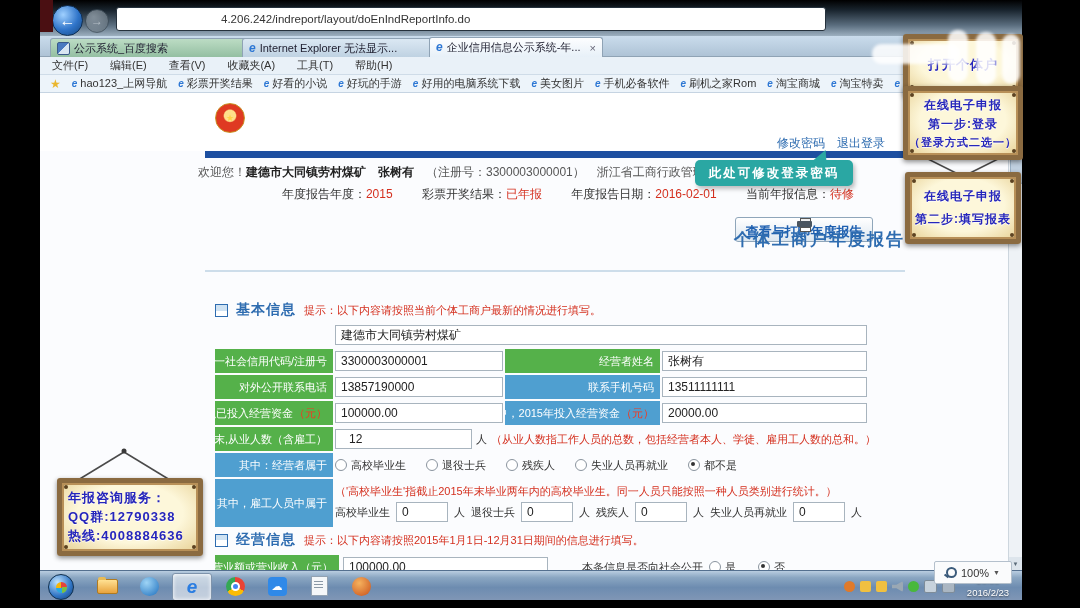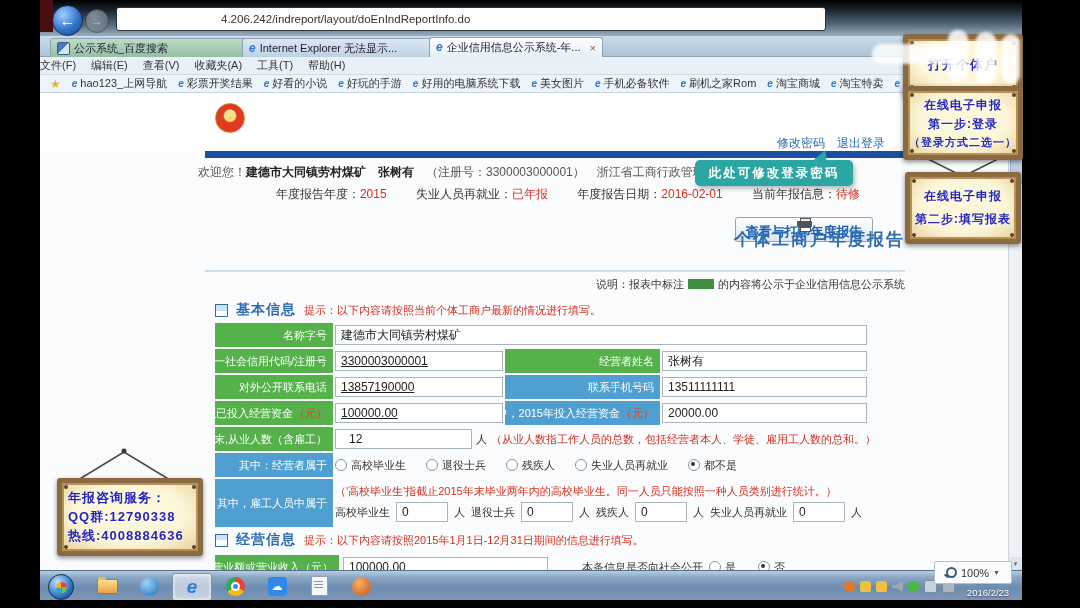--- a/index.html
+++ b/index.html
@@ -29,21 +29,21 @@
     color:#223;white-space:nowrap;overflow:hidden;}
   .tab1{left:10px;width:188px;background:linear-gradient(180deg,#bcdcc4,#94bfa2);}
   .tab2{left:202px;width:183px;background:linear-gradient(180deg,#dbe8f3,#bfd2e2);}
   .tab3{left:389px;width:160px;background:linear-gradient(180deg,#fdfeff,#e7f0f8);height:19px;top:1px;}
   .favicon{width:11px;height:11px;border-radius:2px;flex:0 0 auto;}
   .fav1{background:linear-gradient(135deg,#4a7ac0 50%,#d8e6f2 50%);border:1px solid #3a5a8a;}
   .e-glyph{color:#2d77d4;font-weight:bold;font-style:italic;font-size:12px;flex:0 0 auto;line-height:11px;}
   .tab-close{margin-left:auto;color:#667;font-size:11px;}
   
   .menu-bar{position:absolute;left:0;top:57px;width:100%;height:17px;background:#e9f1f8;
-    border-bottom:1px solid #cfdce8;display:flex;align-items:center;gap:15px;font-size:11px;color:#333;}
+    border-bottom:1px solid #cfdce8;display:flex;align-items:center;gap:22px;padding-left:12px;font-size:11px;color:#333;}
   .fav-bar{position:absolute;left:0;top:75px;width:100%;height:17px;background:#edf4fa;
     border-bottom:1px solid #c6d4e2;display:flex;align-items:center;gap:11px;padding-left:10px;font-size:11px;color:#333;white-space:nowrap;overflow:hidden;}
   .star{color:#eab62e;font-size:12px;}
   .fav-item{display:flex;align-items:center;gap:3px;}
   .caret{font-size:7px;color:#555;}
   .bing-ico{width:10px;height:10px;background:#f8b500;color:#fff;font-size:8px;font-weight:bold;
     display:flex;align-items:center;justify-content:center;border-radius:2px;}
   
   .viewport{position:absolute;left:0;top:93px;width:982px;height:477px;background:#fbfcfe;overflow:hidden;}
   .scrollbar{position:absolute;right:0;top:0;width:13px;height:100%;background:#eef2f6;border-left:1px solid #cdd6de;}
@@ -93,21 +93,21 @@
     grid-template-columns:118px 168px 155px 214px;grid-template-rows:24px 24px 24px 24px 24px 24px 48px;gap:2px;}
   .lbl{background:#55b14a;color:#fff;font-size:11px;display:flex;align-items:center;justify-content:flex-end;
     padding-right:6px;white-space:nowrap;overflow:hidden;}
   .lbl.blue{background:#4f9fd0;padding-left:8px;}
   .lbl .unit{color:#ef3b22;margin-left:1px;}
   .cell{display:flex;align-items:center;font-size:11px;color:#333;gap:4px;}
   .ibox{height:20px;border:1px solid #a8b4be;background:#fff;font-size:12px;color:#222;
     display:flex;align-items:center;padding-left:5px;box-sizing:border-box;}
   .span3{grid-column:2/5;}
   .full .ibox{width:532px;}
-  .w160{width:184px;text-decoration:underline;} .w205{width:205px;} .w210{width:212px;padding-left:13px;} .w55{width:52px;}
+  .w160{width:184px;} .w205{width:205px;} .w210{width:212px;padding-left:13px;} .w55{width:52px;}
   .note-red{font-size:11px;color:#d42f1e;white-space:nowrap;}
   .radio{width:10px;height:10px;border-radius:50%;border:1px solid #8a949e;background:#fff;position:relative;flex:0 0 auto;}
   .radio.on::after{content:"";position:absolute;left:2px;top:2px;width:4px;height:4px;border-radius:50%;background:#333;}
   .ropt{display:flex;align-items:center;gap:4px;margin-right:16px;font-size:11px;color:#333;}
   .r7{flex-direction:column;align-items:flex-start;justify-content:center;gap:3px;}
   .r7 .fields{display:flex;align-items:center;gap:6px;font-size:11px;color:#333;}
   
   .biz-row{position:absolute;left:175px;top:462px;width:655px;display:flex;gap:2px;height:24px;}
   .biz-row .lbl{width:118px;flex:0 0 auto;}
   .biz-rest{display:flex;align-items:center;gap:6px;font-size:11px;color:#333;padding-left:2px;}
@@ -261,53 +261,49 @@
       <span>退出登录</span>
     </div>
     <div class="blue-bar"></div>
 
     <div class="welcome">
       <span>欢迎您！</span><b>建德市大同镇劳村煤矿</b>　<b>张树有</b>　<span>（注册号：3300003000001）</span>　<span>浙江省工商行政管理局</span>
     </div>
 
     <div class="status-line">
       <span class="lab">年度报告年度：</span><span class="red">2015</span>
-      <span class="lab">失业人员再就业：</span><span class="red">已年报</span>
+      <span class="lab">彩票开奖结果：</span><span class="red">已年报</span>
       <span class="lab">年度报告日期：</span><span class="red">2016-02-01</span>
       <span class="lab">当前年报信息：</span><span class="red">待修</span>
     </div>
 
     <div class="tooltip">
       <span>此处可修改登录密码</span>
     </div>
 
     <div class="print-btn">
       <span class="printer">
           <span class="pr-top"></span>
           <span class="pr-body"></span>
           <span class="pr-out"></span>
         </span>
       <span>查看与打印年度报告</span>
     </div>
 
     <div class="report-title">个体工商户年度报告</div>
     <div class="divider"></div>
-    <div class="pub-note">
-      <span>说明：报表中标注</span><span class="swatch"></span><span>的内容将公示于企业信用信息公示系统</span>
-    </div>
 
     <div class="section-hd" style="top:208px;">
       <span class="sec-ico"></span>
       <span class="sec-title">基本信息</span>
       <span class="sec-hint">提示：以下内容请按照当前个体工商户最新的情况进行填写。</span>
     </div>
 
     <div class="form-table">
 
-      <div class="lbl">名称字号</div>
       <div class="cell span3 full">
         <div class="ibox">建德市大同镇劳村煤矿</div>
       </div>
 
       <div class="lbl">统一社会信用代码/注册号</div>
       <div class="cell">
           <div class="ibox w160">3300003000001</div>
         </div>
       <div class="lbl">经营者姓名</div>
       <div class="cell">

